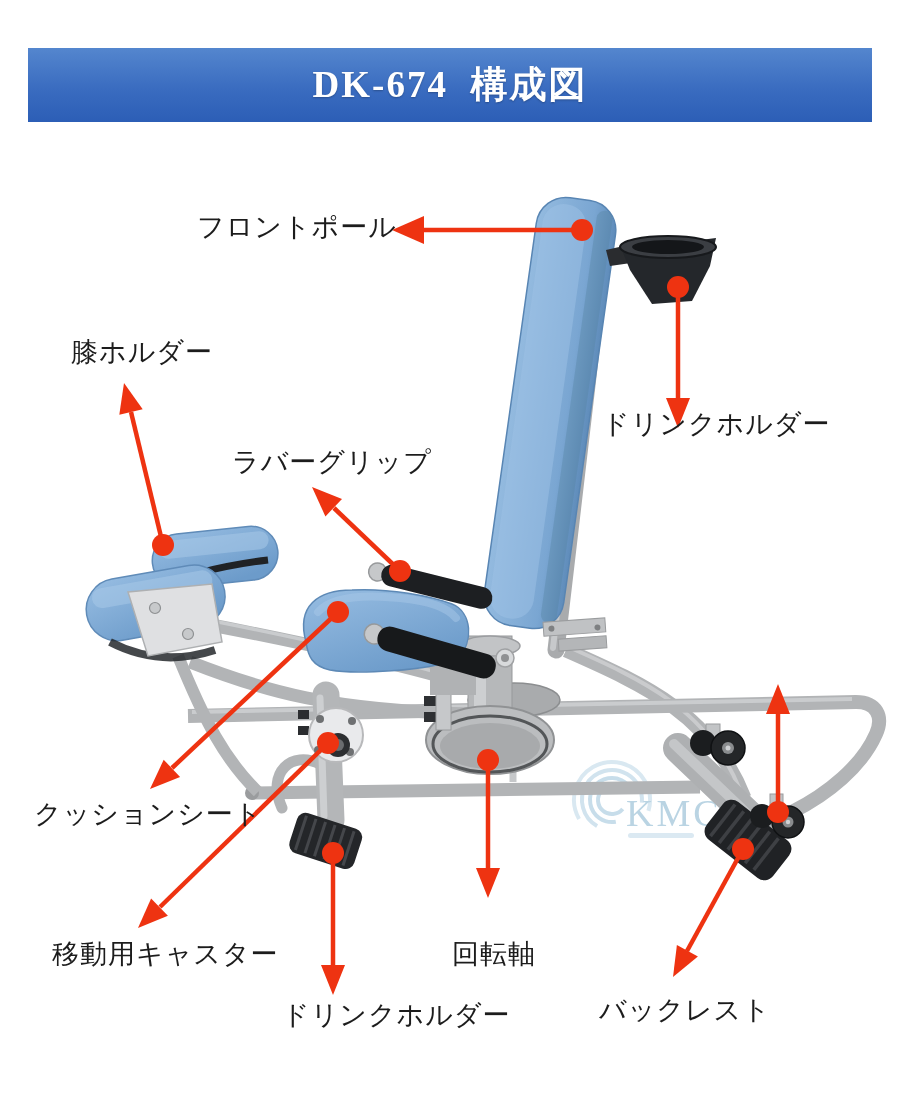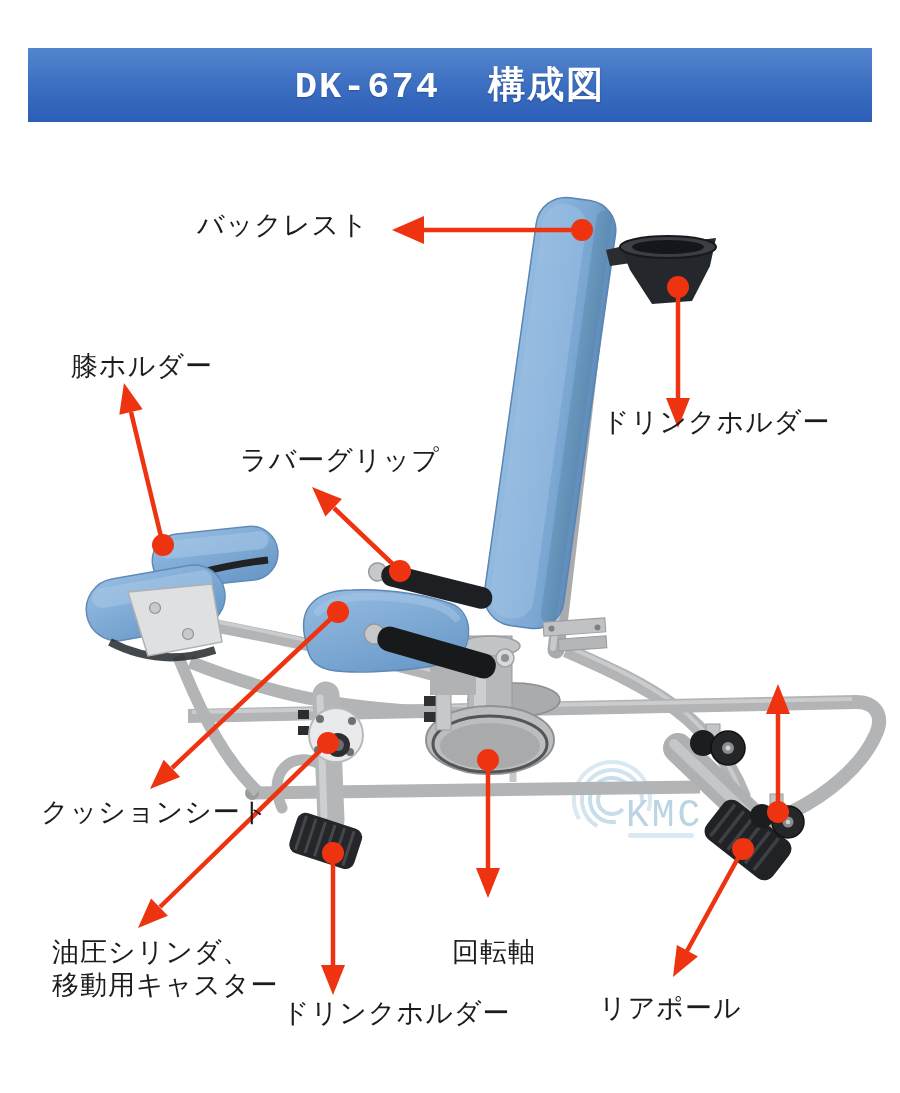--- a/index.html
+++ b/index.html
@@ -1,18 +1,19 @@
 <!DOCTYPE html>
 <html><head>
 <meta charset="utf-8">
 <style>
   html,body{margin:0;padding:0;background:#ffffff;}
   .page{
     position:relative;width:900px;height:1093px;background:#ffffff;overflow:hidden;
-    font-family:Liberation Mono, monospace;
+    font-family:Liberation Serif, serif;
+    text-align:right;
   }
   .header{
     position:absolute;left:28px;top:48px;width:844px;height:74px;
     background:linear-gradient(180deg,#5486ce 0%,#3a6cc0 55%,#2c5eb6 100%);
     display:flex;align-items:center;justify-content:center;
   }
   .header-title{
     color:#ffffff;font-size:37px;font-weight:bold;letter-spacing:2px;
     text-shadow:0 1px 2px rgba(0,0,0,.25);white-space:pre;
   }
@@ -250,26 +251,25 @@
           <polygon points="488,898 476,868 500,868" stroke="none"></polygon>
         </g>
         <g>
           <line x1="743" y1="849" x2="687" y2="951" stroke-width="4.5"></line>
           <circle cx="743" cy="849" r="11" stroke="none"></circle>
           <polygon points="673,977 676.9,944.9 697.9,956.5" stroke="none"></polygon>
         </g>
       </g>
     </svg>
 
-    <div class="label" style="left:197px;top:211px;">バックレスト</div>
-    <div class="label" style="left:71px;top:336px;margin-top:16px;">膝ホルダー</div>
-    <div class="label" style="left:232px;top:446px;margin-left:8px;">ラバーグリップ</div>
+    <div class="label" style="left:197px;top:211px;">フロントポール</div>
+    <div class="label" style="left:71px;top:336px;">膝ホルダー</div>
+    <div class="label" style="left:232px;top:446px;">ラバーグリップ</div>
     <div class="label" style="left:602px;top:408px;">ドリンクホルダー</div>
-    <div class="label" style="left:41px;top:798px;">クッションシート</div>
+    <div class="label" style="left:34px;top:798px;">クッションシート</div>
     <div class="label" style="left:52px;top:938px;">
-      <div>油圧シリンダ、</div>
       <div>移動用キャスター</div>
     </div>
     <div class="label" style="left:282px;top:999px;">ドリンクホルダー</div>
     <div class="label" style="left:452px;top:938px;">回転軸</div>
-    <div class="label" style="left:599px;top:994px;">リアポール</div>
+    <div class="label" style="left:599px;top:994px;">バックレスト</div>
   </div>
 </div>
 
 </body></html>

